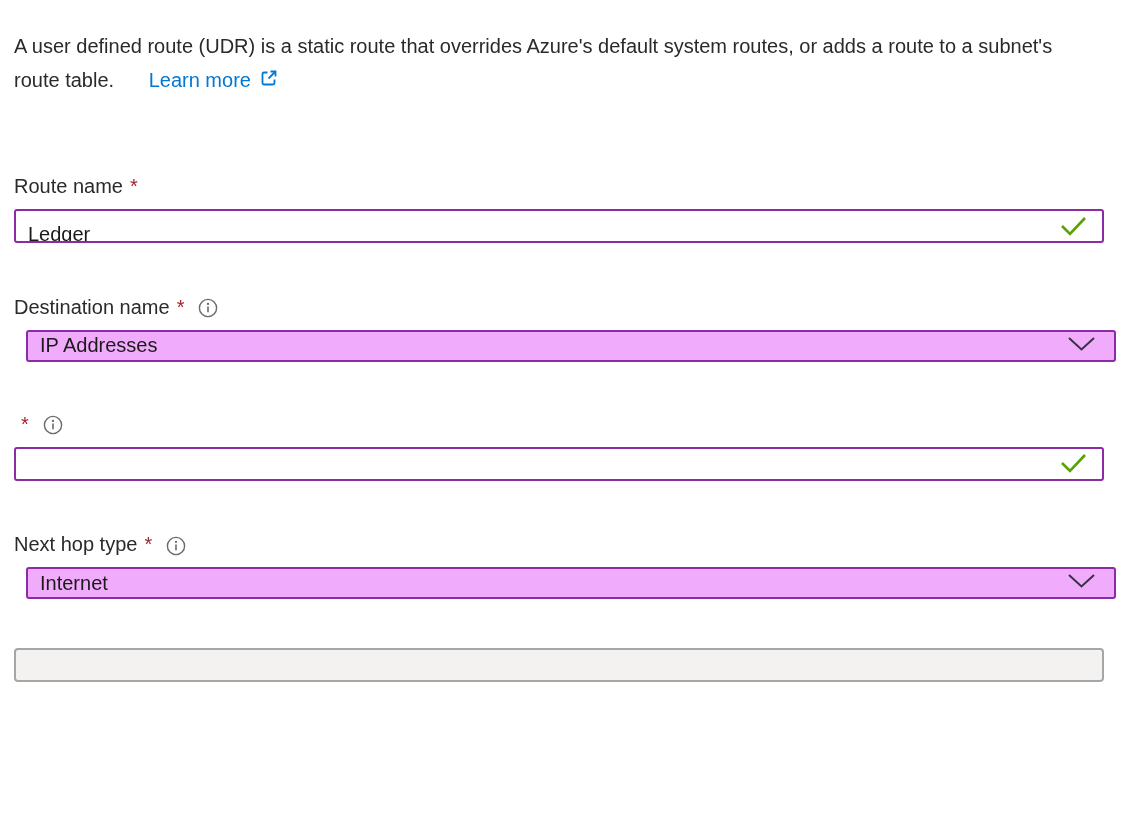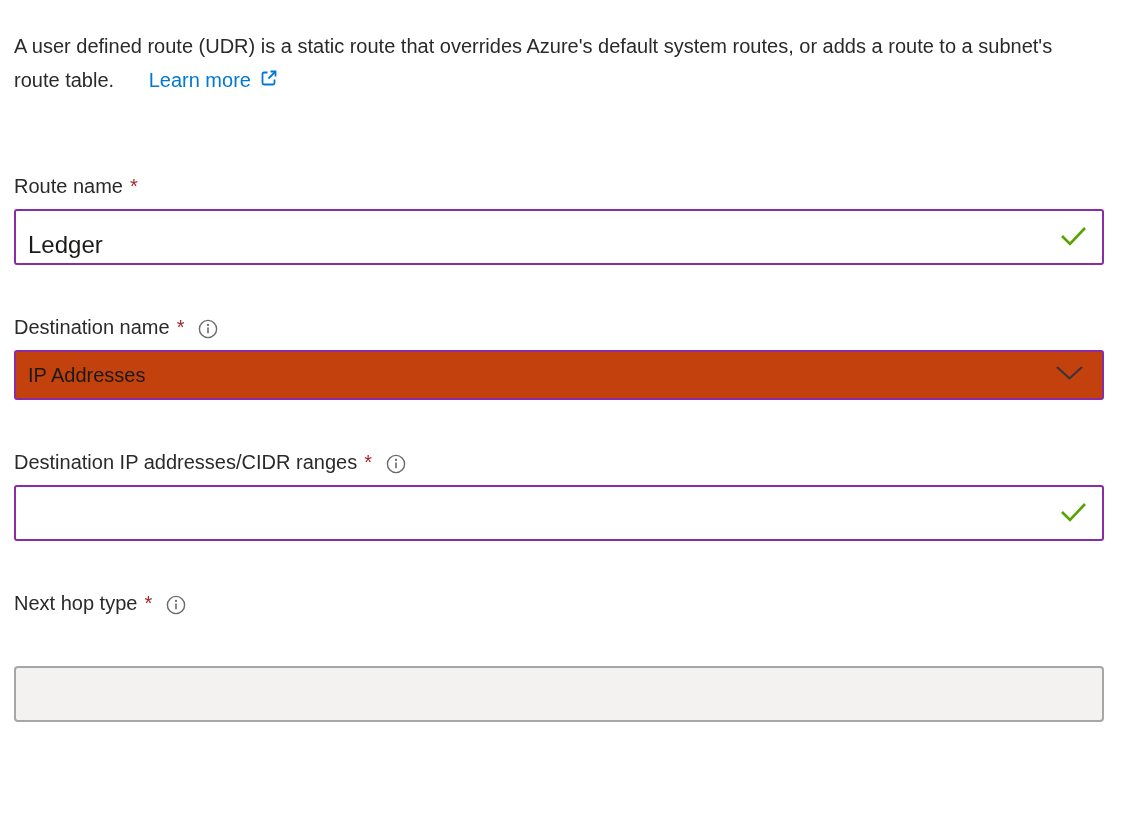--- a/index.html
+++ b/index.html
@@ -56,47 +56,48 @@
     top: 1px;
   }
   .control-row {
     position: relative;
     margin-top: 9px;
     width: 1090px;
   }
   .text-input {
     box-sizing: border-box;
     width: 100%;
-    height: 56px;
+    height: 34px;
     border: 2px solid #8a2da5;
     border-radius: 3px;
     background: #ffffff;
     font-family: "Liberation Sans", sans-serif;
-    font-size: 24px;
+    font-size: 20px;
     color: #1b1a19;
     padding: 16px 52px 0 12px;
     outline: none;
   }
   .text-input.disabled {
     border: 2px solid #a6a6a6;
     border-radius: 4px;
     background: #f3f2f1;
   }
   .dropdown {
     box-sizing: border-box;
     width: 100%;
-    height: 50px;
+    height: 32px;
     border: 2px solid #8a2da5;
     border-radius: 3px;
-    background: #c2410c;
+    background: #f0abfc;
     display: flex;
     align-items: center;
     justify-content: space-between;
     padding: 0 18px 0 12px;
     cursor: pointer;
+    margin-left: 12px;
   }
   .dropdown-value {
     font-size: 20px;
     color: #1b1a19;
   }
   .check-icon {
     position: absolute;
     right: 17px;
     top: 50%;
     transform: translateY(-46%);
@@ -149,21 +150,20 @@
           <svg width="29" height="16" viewBox="0 0 29 16">
               <path d="M2 2 L14.5 13.5 L27 2" fill="none" stroke="#37323d" stroke-width="2"></path>
             </svg>
         </span>
       </div>
     </div>
   </div>
 
   <div class="field">
     <div class="field-label">
-      <span>Destination IP addresses/CIDR ranges</span>
       <span class="asterisk">*</span>
       <span class="info-icon">
         <svg width="22" height="22" viewBox="0 0 22 22">
             <circle cx="11" cy="11" r="8.6" fill="none" stroke="#6b6a69" stroke-width="1.4"></circle>
             <circle cx="11" cy="6.9" r="1.15" fill="#6b6a69"></circle>
             <line x1="11" y1="9.6" x2="11" y2="15.2" stroke="#6b6a69" stroke-width="1.6"></line>
           </svg>
       </span>
     </div>
     <div class="control-row">
@@ -181,20 +181,30 @@
       <span>Next hop type</span>
       <span class="asterisk">*</span>
       <span class="info-icon">
         <svg width="22" height="22" viewBox="0 0 22 22">
             <circle cx="11" cy="11" r="8.6" fill="none" stroke="#6b6a69" stroke-width="1.4"></circle>
             <circle cx="11" cy="6.9" r="1.15" fill="#6b6a69"></circle>
             <line x1="11" y1="9.6" x2="11" y2="15.2" stroke="#6b6a69" stroke-width="1.6"></line>
           </svg>
       </span>
     </div>
+    <div class="control-row">
+      <div class="dropdown">
+        <span class="dropdown-value">Internet</span>
+        <span>
+          <svg width="29" height="16" viewBox="0 0 29 16">
+              <path d="M2 2 L14.5 13.5 L27 2" fill="none" stroke="#37323d" stroke-width="2"></path>
+            </svg>
+        </span>
+      </div>
+    </div>
   </div>
 
   <div class="field">
     <div class="control-row">
       <input class="text-input disabled" type="text" disabled="" value="" style="">
     </div>
   </div>
 
 </div>
 

